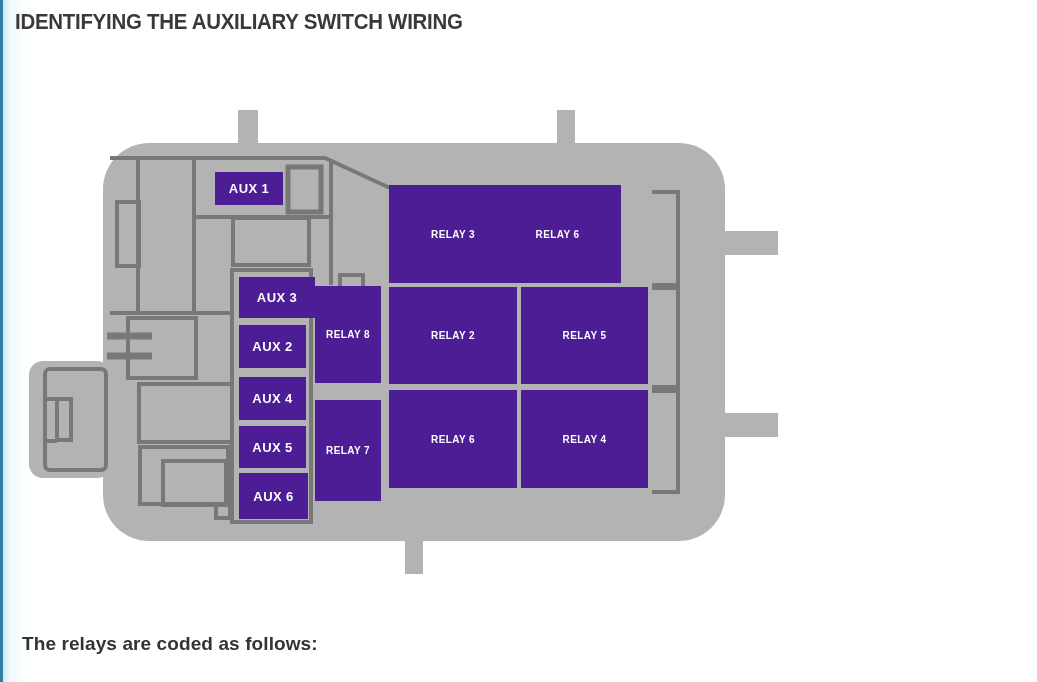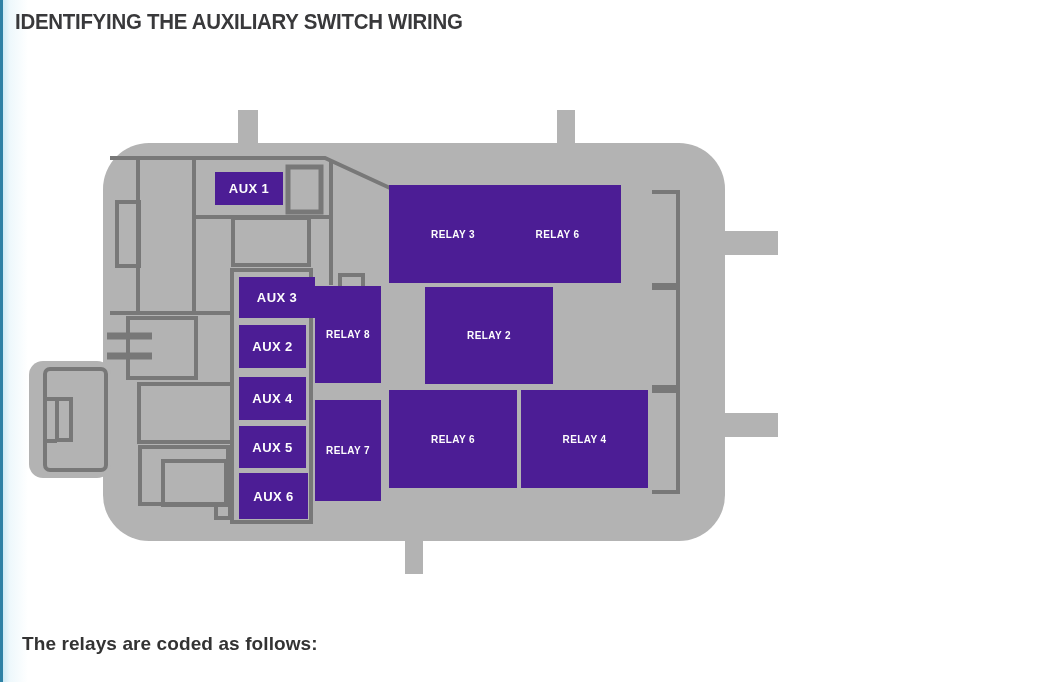--- a/index.html
+++ b/index.html
@@ -35,21 +35,21 @@
   .b-aux1{left:215px;top:172px;width:68px;height:33px;}
   .b-aux3{left:239px;top:277px;width:76px;height:41px;}
   .b-aux2{left:239px;top:325px;width:67px;height:43px;}
   .b-aux4{left:239px;top:377px;width:67px;height:43px;}
   .b-aux5{left:239px;top:426px;width:67px;height:42px;}
   .b-aux6{left:239px;top:473px;width:69px;height:46px;}
   .b-relay8{left:315px;top:286px;width:66px;height:97px;}
   .b-relay7{left:315px;top:400px;width:66px;height:101px;text-align:center;}
   .b-relay3{left:389px;top:185px;width:128px;height:98px;}
   .b-relay6{left:494px;top:185px;width:127px;height:98px;}
-  .b-relay2{left:389px;top:287px;width:128px;height:97px;margin-left:36px;}
+  .b-relay2{left:389px;top:287px;width:128px;height:97px;}
   .b-relay5{left:521px;top:287px;width:127px;height:97px;}
   .b-relay1{left:389px;top:390px;width:128px;height:98px;}
   .b-relay4{left:521px;top:390px;width:127px;height:98px;}
 </style>
 </head>
 <body>
 
 <div class="page">
   <div class="accent"></div>
   <h1 class="title">IDENTIFYING THE AUXILIARY SWITCH WIRING</h1>
@@ -97,18 +97,19 @@
     <div class="blk b-aux2">AUX 2</div>
     <div class="blk b-aux4">AUX 4</div>
     <div class="blk b-aux5">AUX 5</div>
     <div class="blk b-aux6">AUX 6</div>
 
     <div class="blk relay b-relay8">RELAY 8</div>
     <div class="blk relay b-relay7">RELAY 7</div>
     <div class="blk relay b-relay3">RELAY 3</div>
     <div class="blk relay b-relay6">RELAY 6</div>
     <div class="blk relay b-relay2">RELAY 2</div>
+    <div class="blk relay b-relay5">RELAY 5</div>
     <div class="blk relay b-relay1">RELAY 6</div>
     <div class="blk relay b-relay4">RELAY 4</div>
   </div>
 
   <p class="caption">The relays are coded as follows:</p>
 </div>
 
 </body></html>

